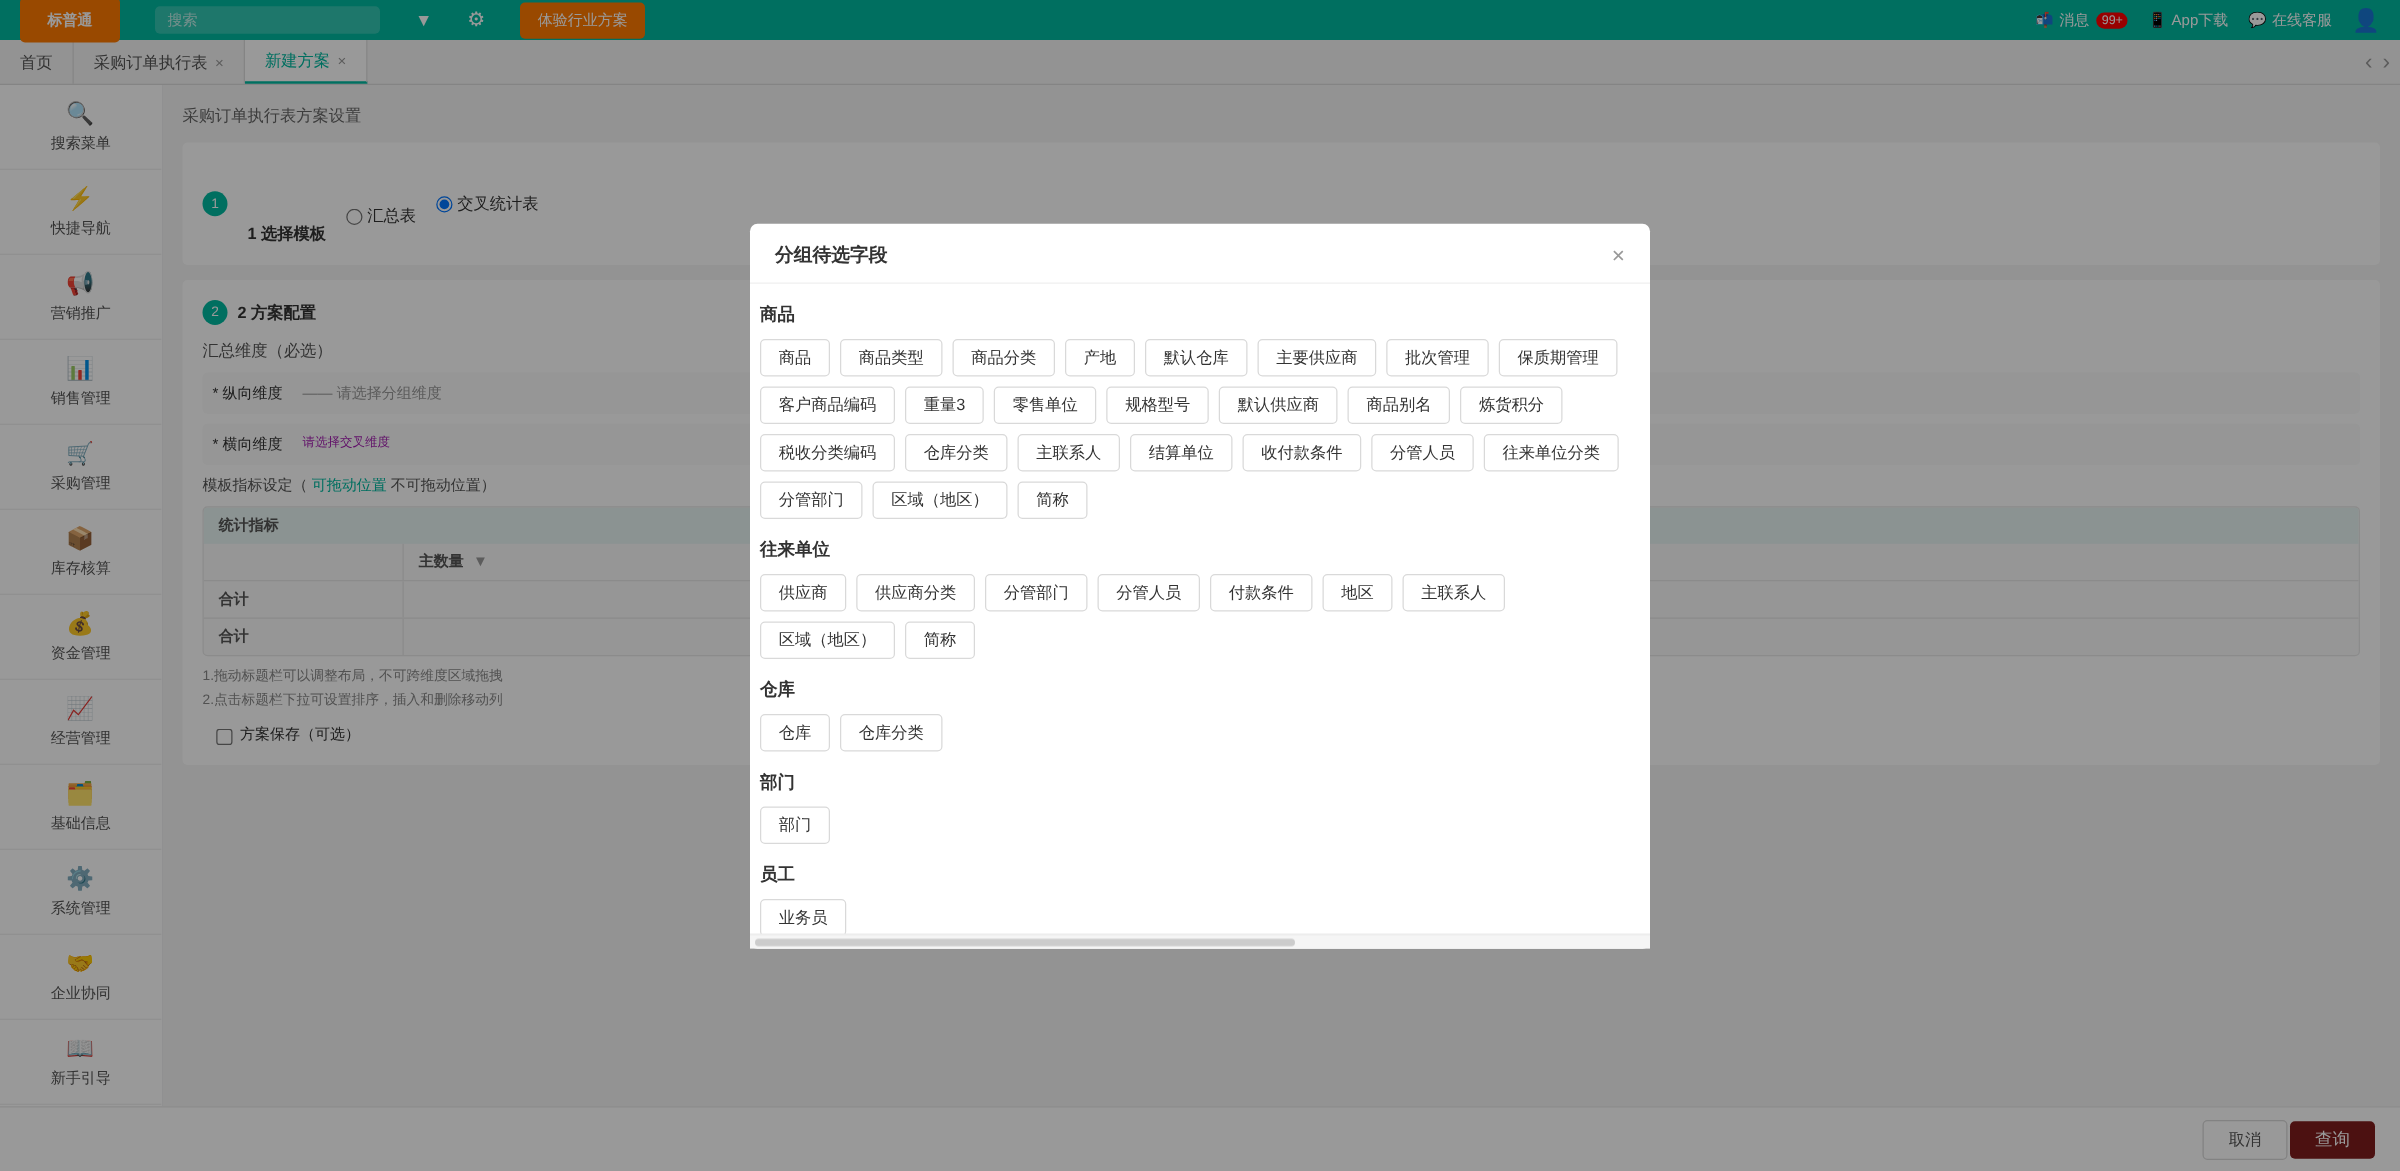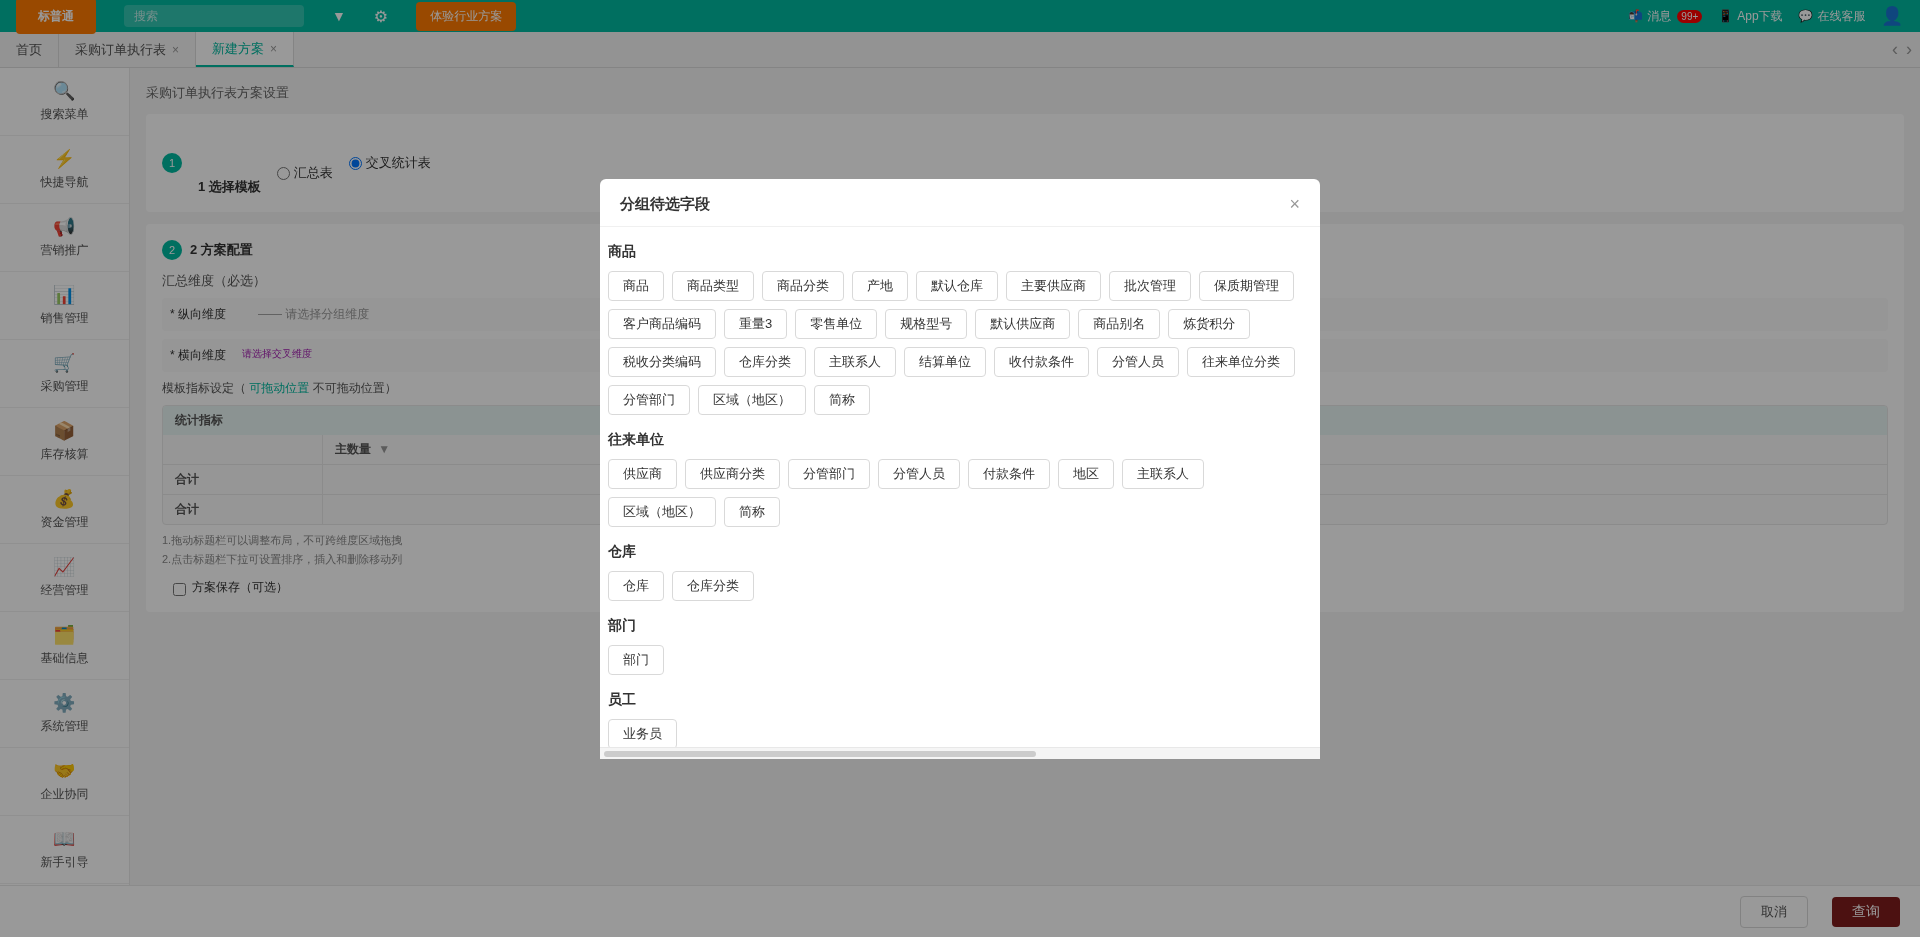--- a/index.html
+++ b/index.html
@@ -237,21 +237,21 @@
 
     
     .bottom-bar {
       height: 52px;
       background: white;
       border-top: 1px solid #e8e8e8;
       display: flex;
       align-items: center;
       justify-content: flex-end;
       padding: 0 20px;
-      gap: 24px;
+      gap: 2px;
       position: fixed;
       bottom: 0;
       left: 0;
       right: 0;
       z-index: 5;
     }
     .btn-cancel {
       border: 1px solid #d9d9d9;
       background: white;
       color: #555;
@@ -392,21 +392,21 @@
         </label>
       </div>
     </div>
 
     <div class="section-card">
       <div style="display:flex;align-items:center;gap:8px;margin-bottom:12px;">
         <span style="background:#00b9a0;color:white;border-radius:50%;width:20px;height:20px;display:inline-flex;align-items:center;justify-content:center;font-size:11px;">2</span>
         <span style="font-weight:bold;">2 方案配置</span>
       </div>
       <div style="margin-bottom:8px;font-size:13px;color:#555;">汇总维度（必选）</div>
-      <div style="display:flex;align-items:center;gap:32px;margin-bottom:8px;padding:8px;background:#fafafa;border-radius:4px;">
+      <div style="display:flex;align-items:center;gap:16px;margin-bottom:8px;padding:8px;background:#fafafa;border-radius:4px;">
         <span style="color:#333;font-size:12px;">* 纵向维度</span>
         <span style="color:#999;font-size:12px;">——  请选择分组维度</span>
       </div>
       <div style="display:flex;align-items:flex-start;gap:16px;margin-bottom:8px;padding:8px;background:#fafafa;border-radius:4px;">
         <span style="color:#333;font-size:12px;">* 横向维度</span>
         <span style="color:#a21caf;font-size:10px;">请选择交叉维度</span>
       </div>
       <div style="font-size:12px;color:#555;margin-bottom:8px;">
         <span>模板指标设定（</span>
         <span style="color:#00b9a0;">可拖动位置</span>

